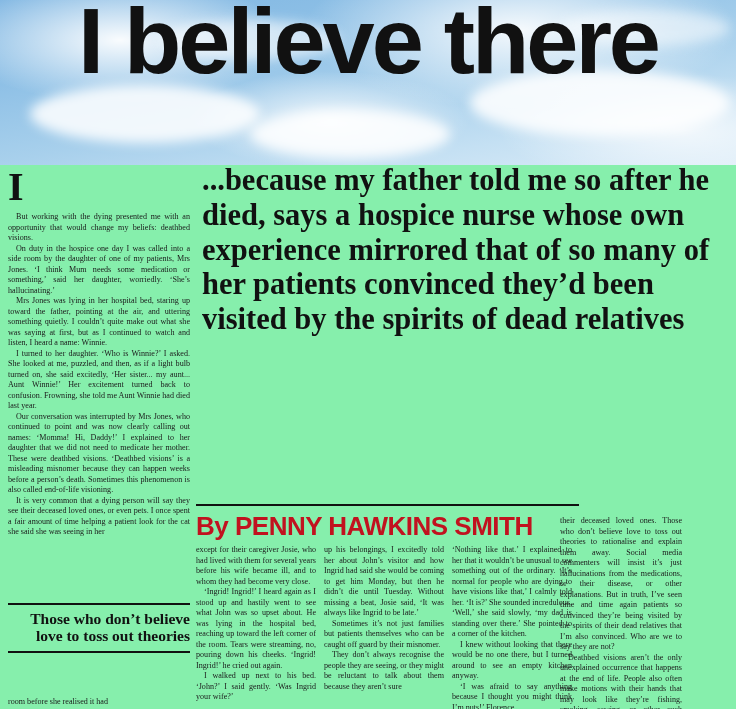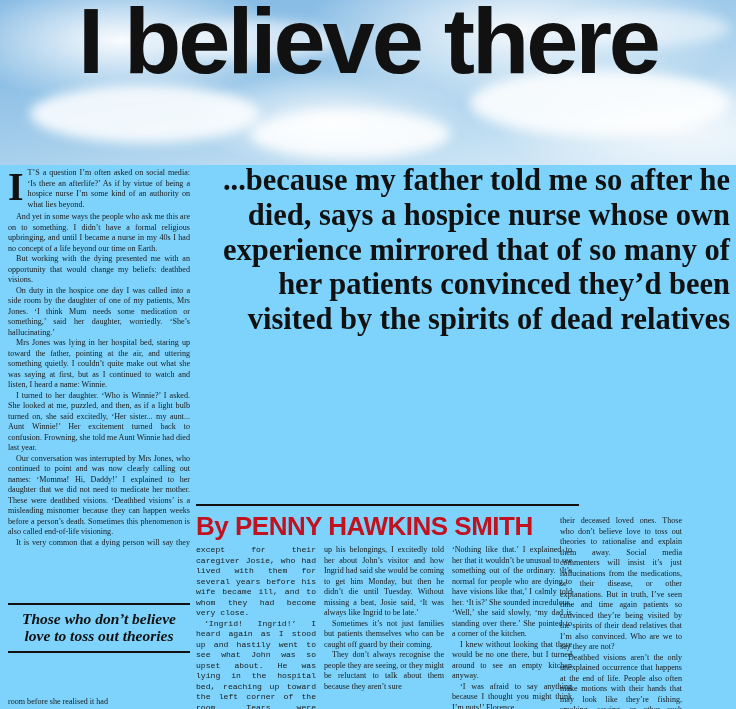--- a/index.html
+++ b/index.html
@@ -7,21 +7,21 @@
     margin: 0; padding: 0;
     width: 736px; height: 709px;
     overflow: hidden;
     background: #ffffff;
     font-family: "Liberation Serif", serif;
   }
   .page {
     position: relative;
     width: 736px; height: 709px;
     overflow: hidden;
-    background: #7dd3fc;
+    background: #86efac;
   }
 
   
   .hero {
     position: absolute;
     left: 0; top: 0;
     width: 736px; height: 165px;
     background:
       radial-gradient(ellipse 240px 90px at 120px 40px, rgba(255,255,255,0.95) 0%, rgba(255,255,255,0.0) 70%),
       radial-gradient(ellipse 300px 110px at 520px 30px, rgba(255,255,255,0.9) 0%, rgba(255,255,255,0.0) 72%),
@@ -56,21 +56,21 @@
     white-space: nowrap;
     transform: scaleX(1.02);
   }
 
   
   .deck {
     position: absolute;
     left: 196px; top: 163px;
     width: 540px;
     padding: 0 6px;
-    text-align: right;
+    text-align: left;
     font-family: "Liberation Serif", serif;
     font-weight: bold;
     font-size: 30.5px;
     line-height: 1.14;
     color: #111;
   }
 
   
   .byline-wrap {
     position: absolute;
@@ -124,34 +124,33 @@
   .pullquote {
     position: absolute;
     left: 8px; top: 603px;
     width: 182px;
     border-top: 2px solid #111;
     border-bottom: 2px solid #111;
     padding: 5px 0 6px 0;
   }
   .pullquote .pq-text {
     font-family: "Liberation Serif", serif;
-    font-style: italic;
     font-weight: bold;
     font-size: 15.5px;
     line-height: 1.12;
     color: #111;
-    text-align: center;
+    text-align: right;
   }
   #col1c {
     left: 8px; top: 697px;
     width: 182px; height: 14px;
   }
 
   
-  #col2 { left: 196px; top: 545px; width: 120px; height: 165px; font-family: Liberation Mono, monospace; }
+  #col2 { left: 196px; top: 545px; width: 120px; height: 165px; }
   #col3 { left: 324px; top: 545px; width: 120px; height: 165px; }
   #col4 { left: 452px; top: 545px; width: 120px; height: 165px; }
   #col5 { left: 560px; top: 516px; width: 122px; height: 194px; }
 </style>
 </head>
 <body>
 
 <div class="page">
 
   <div class="hero">
@@ -163,22 +162,21 @@
   </div>
   <div class="hero-title">I believe there</div>
 
   <div class="deck">...because my father told me so after he died, says a hospice nurse whose own experience mirrored that of so many of her patients convinced they’d been visited by the spirits of dead relatives</div>
 
   <div class="byline-wrap">
     <div class="byline">By PENNY HAWKINS SMITH</div>
   </div>
 
   <div class="col" id="col1">
-    <p class="first dropcap-para"><span class="dropcap">I</span><span>T’S a question I’m often asked on social media: ‘Is there an afterlife?’ As if by virtue of being a hospice nurse I’m some kind of an authority on what lies beyond.</span></p>
-    <p>And yet in some ways the people who ask me this are on to something. I didn’t have a formal religious upbringing, and until I became a nurse in my 40s I had no concept of a life beyond our time on Earth.</p>
+    <p class="first dropcap-para"><span class="dropcap">I</span></p>
     <p>But working with the dying presented me with an opportunity that would change my beliefs: deathbed visions.</p>
     <p>On duty in the hospice one day I was called into a side room by the daughter of one of my patients, Mrs Jones. ‘I think Mum needs some medication or something,’ said her daughter, worriedly. ‘She’s hallucinating.’</p>
     <p>Mrs Jones was lying in her hospital bed, staring up toward the father, pointing at the air, and uttering something quietly. I couldn’t quite make out what she was saying at first, but as I continued to watch and listen, I heard a name: Winnie.</p>
     <p>I turned to her daughter. ‘Who is Winnie?’ I asked. She looked at me, puzzled, and then, as if a light bulb turned on, she said excitedly, ‘Her sister... my aunt... Aunt Winnie!’ Her excitement turned back to confusion. Frowning, she told me Aunt Winnie had died last year.</p>
     <p>Our conversation was interrupted by Mrs Jones, who continued to point and was now clearly calling out names: ‘Momma! Hi, Daddy!’ I explained to her daughter that we did not need to medicate her mother. These were deathbed visions. ‘Deathbed visions’ is a misleading misnomer because they can happen weeks before a person’s death. Sometimes this phenomenon is also called end-of-life visioning.</p>
     <p>It is very common that a dying person will say they see their deceased loved ones, or even pets. I once spent a fair amount of time helping a patient look for the cat she said she was seeing in her</p>
   </div>
 
   <div class="pullquote">
     <div class="pq-text">Those who don’t believe love to toss out theories</div>
@@ -189,21 +187,21 @@
   </div>
 
   <div class="col" id="col2">
     <p class="first">except for their caregiver Josie, who had lived with them for several years before his wife became ill, and to whom they had become very close.</p>
     <p>‘Ingrid! Ingrid!’ I heard again as I stood up and hastily went to see what John was so upset about. He was lying in the hospital bed, reaching up toward the left corner of the room. Tears were streaming, no, pouring down his cheeks. ‘Ingrid! Ingrid!’ he cried out again.</p>
     <p>I walked up next to his bed. ‘John?’ I said gently. ‘Was Ingrid your wife?’</p>
   </div>
 
   <div class="col" id="col3">
     <p class="first">up his belongings, I excitedly told her about John’s visitor and how Ingrid had said she would be coming to get him Monday, but then he didn’t die until Tuesday. Without missing a beat, Josie said, ‘It was always like Ingrid to be late.’</p>
-    <p>Sometimes it’s not just families but patients themselves who can be caught off guard by their coming.</p>
+    <p>Sometimes it’s not just families but patients themselves who can be caught off guard by their misnomer.</p>
     <p>They don’t always recognise the people they are seeing, or they might be reluctant to talk about them because they aren’t sure</p>
   </div>
 
   <div class="col" id="col4">
     <p class="first">‘Nothing like that.’ I explained to her that it wouldn’t be unusual to see something out of the ordinary. ‘It’s normal for people who are dying to have visions like that,’ I calmly told her. ‘It is?’ She sounded incredulous. ‘Well,’ she said slowly, ‘my dad is standing over there.’ She pointed to a corner of the kitchen.</p>
     <p>I knew without looking that there would be no one there, but I turned around to see an empty kitchen anyway.</p>
     <p>‘I was afraid to say anything because I thought you might think I’m nuts!’ Florence</p>
   </div>
 
   <div class="col" id="col5">

